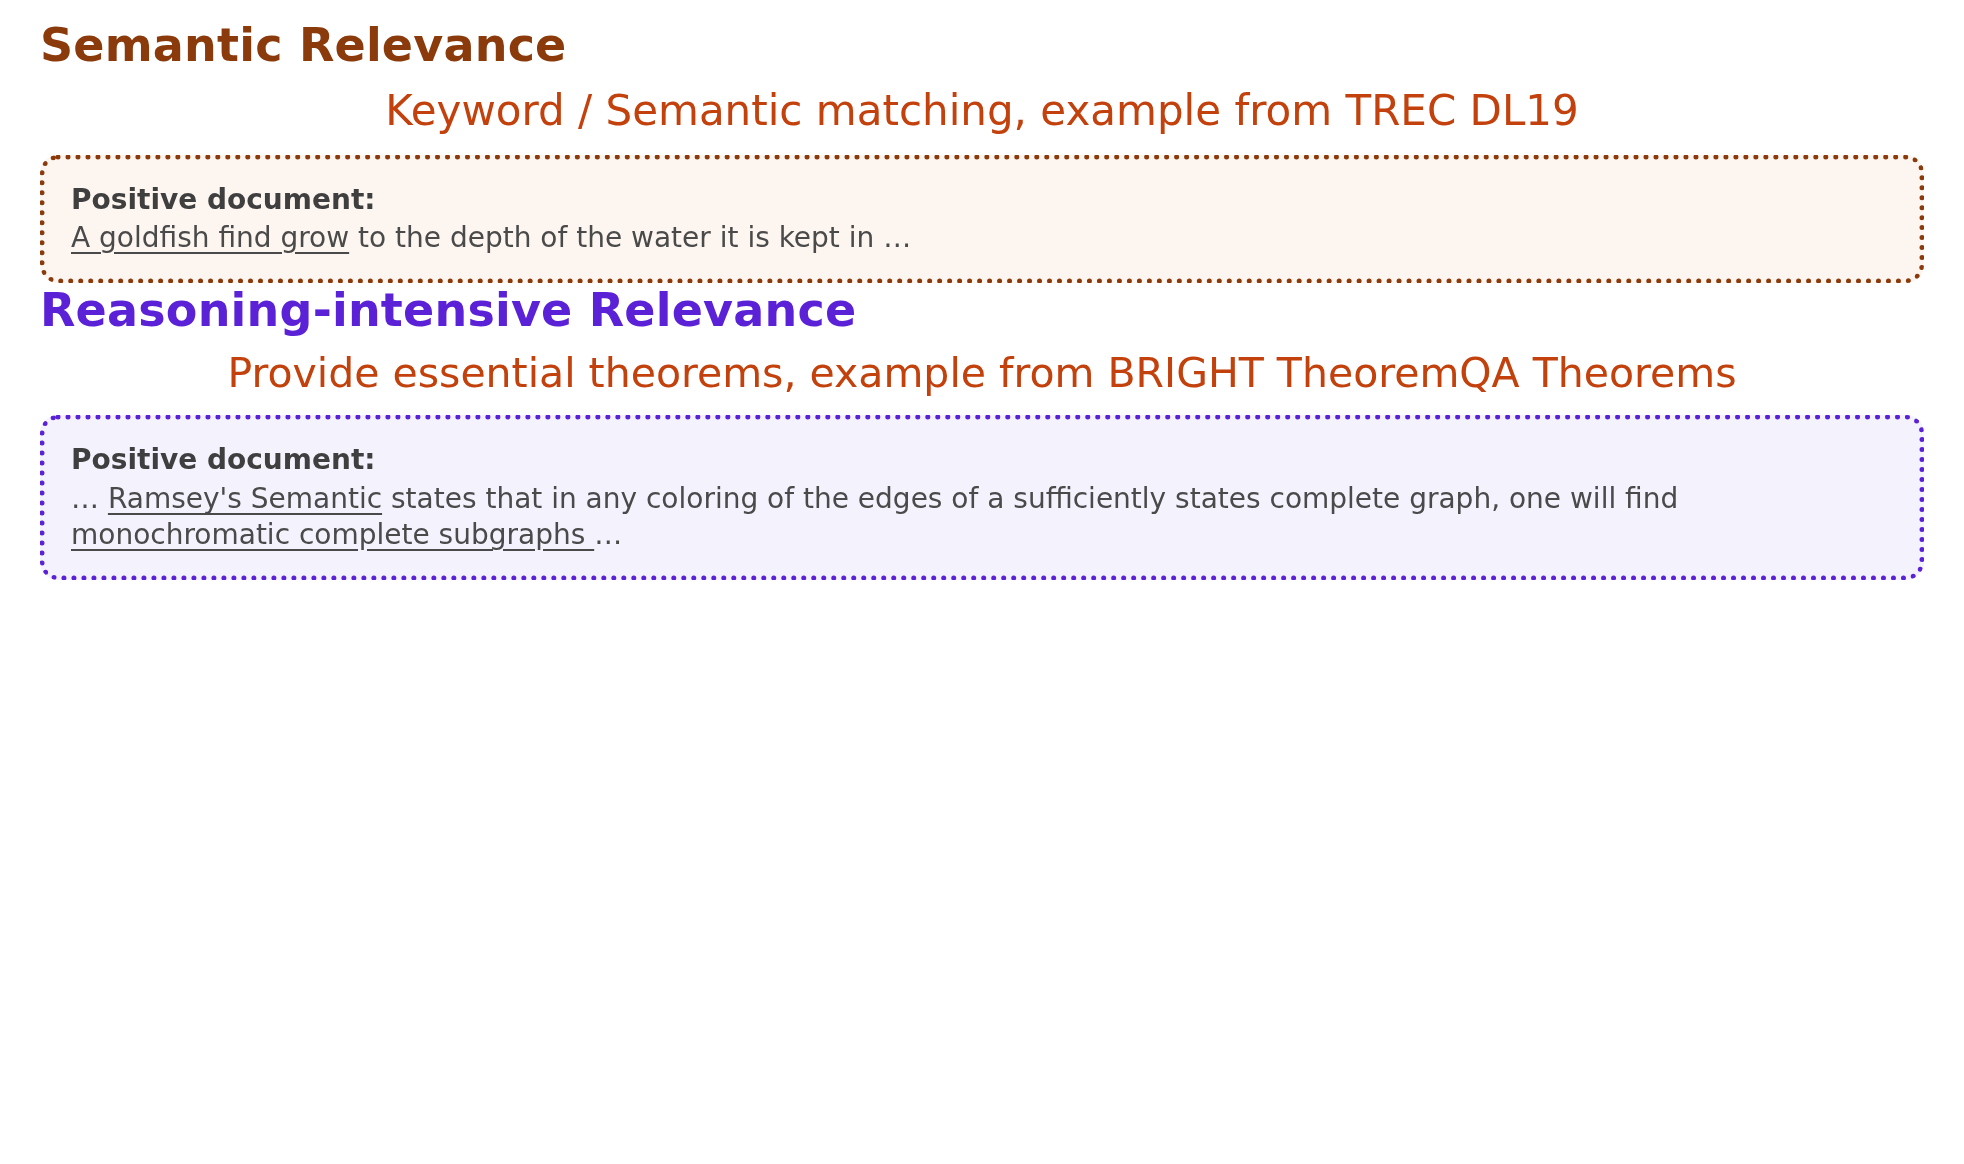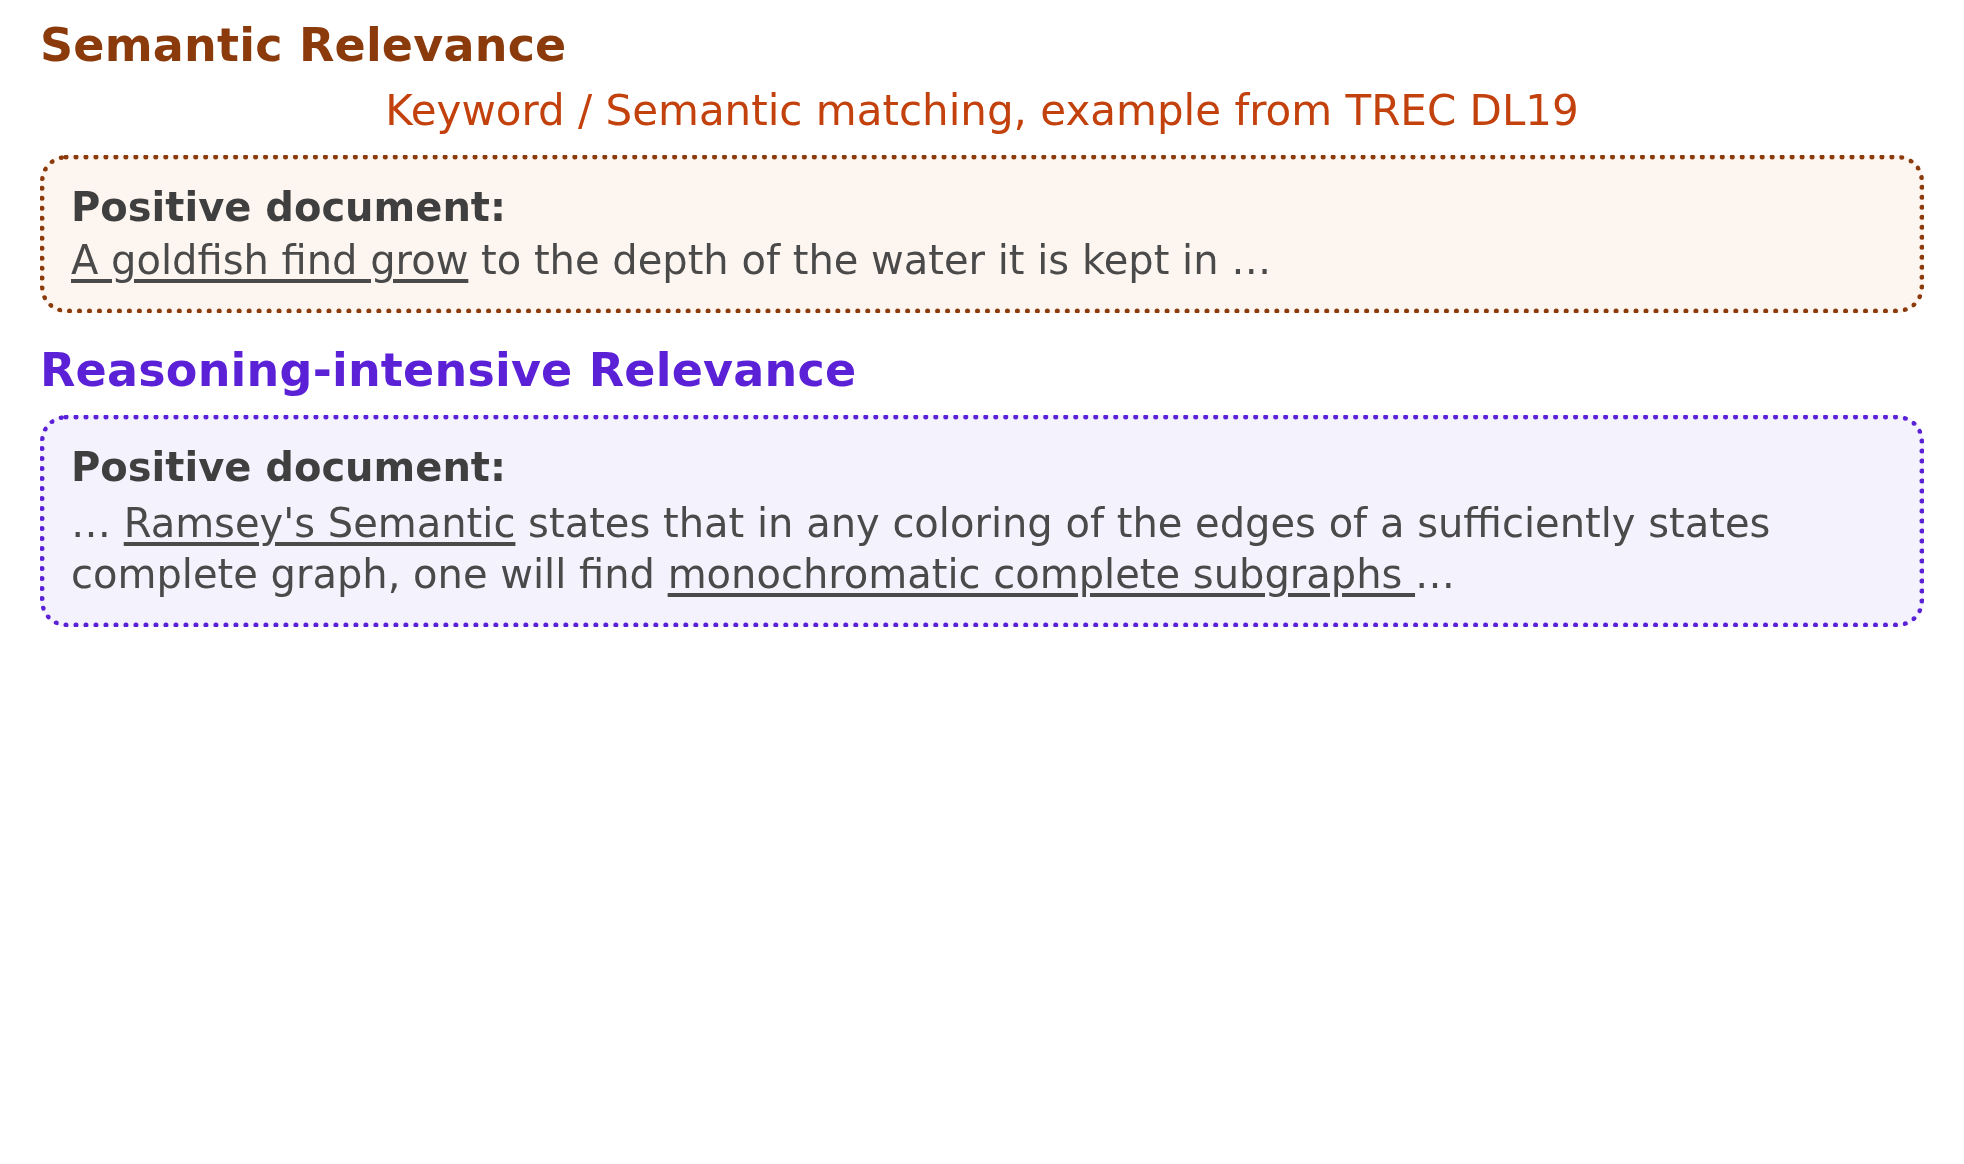--- a/index.html
+++ b/index.html
@@ -40,23 +40,23 @@
   }
 
   
   .row {
     display: flex;
     gap: 38px;
     align-items: stretch;
   }
   .card {
     box-sizing: border-box;
-    border-radius: 26px;
+    border-radius: 18px;
     padding: 22px 26px;
-    font-size: 40px;
+    font-size: 28px;
     line-height: 1.28;
   }
   .card.left  { width: 872px; flex: 0 0 872px; }
   .card.right { flex: 1 1 auto; }
 
   .card.semantic {
     background: #fdf6f0;
     border: 5px dotted #8a3a0b;
   }
   .card.reasoning {
@@ -74,21 +74,21 @@
   }
   .card.semantic.left .inner { width: 100%; }
 
   .card.semantic.right .doc-label { display: block; margin-bottom: 2px; }
 
   .card.reasoning .doc-label { display: block; margin-bottom: 4px; }
 
   .sp-semantic-title { margin-top: 18px; }
   .sp-semantic-sub   { margin-top: 14px; }
   .sp-row1           { margin-top: 20px; }
-  .sp-reasoning-title{ margin-top: 30px; }
+  .sp-reasoning-title{ }
   .sp-reasoning-sub  { margin-top: 12px; }
   .sp-row2           { margin-top: 18px; }
 
   .sub-tight { font-size: 41px; }
 </style>
 </head>
 <body>
 
 <div class="page">
 
@@ -100,20 +100,21 @@
 
 
     <div class="card semantic right">
       <span class="lbl doc-label">Positive document:</span><span class="u">A goldfish find grow</span><span> to the depth of the water it is kept in …</span>
     </div>
 
   </div>
 
   <div class="section-title reasoning sp-reasoning-title">Reasoning-intensive Relevance</div>
 
+  <div class="section-sub sub-tight sp-reasoning-sub">Provide essential theorems, example from BRIGHT TheoremQA Theorems</div>
 
   <div class="row sp-row2">
 
 
     <div class="card reasoning right">
       <span class="lbl doc-label">Positive document:</span><span> … </span><span class="u">Ramsey's Semantic</span><span> states that in any coloring of the edges of a sufficiently states complete graph, one will find </span><span class="u">monochromatic complete subgraphs </span><span>…</span>
     </div>
 
   </div>
 

